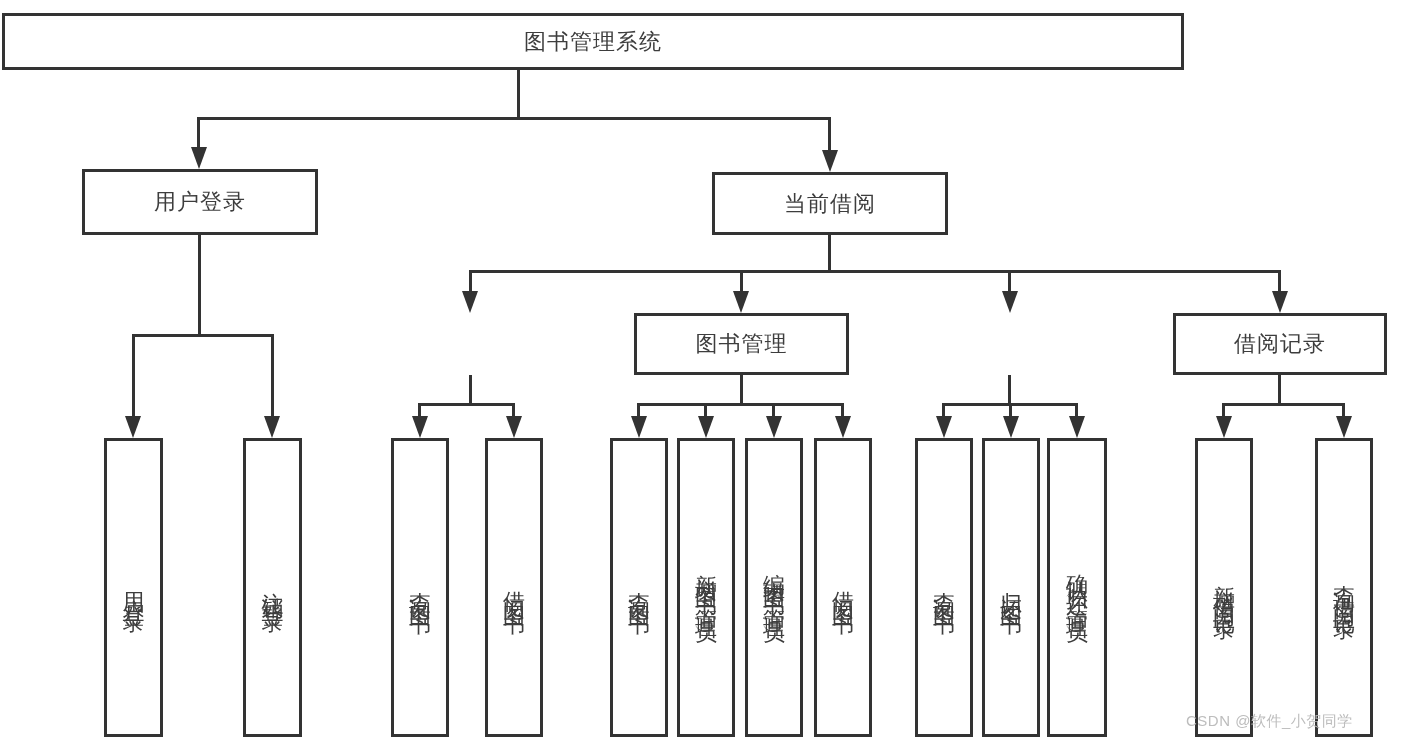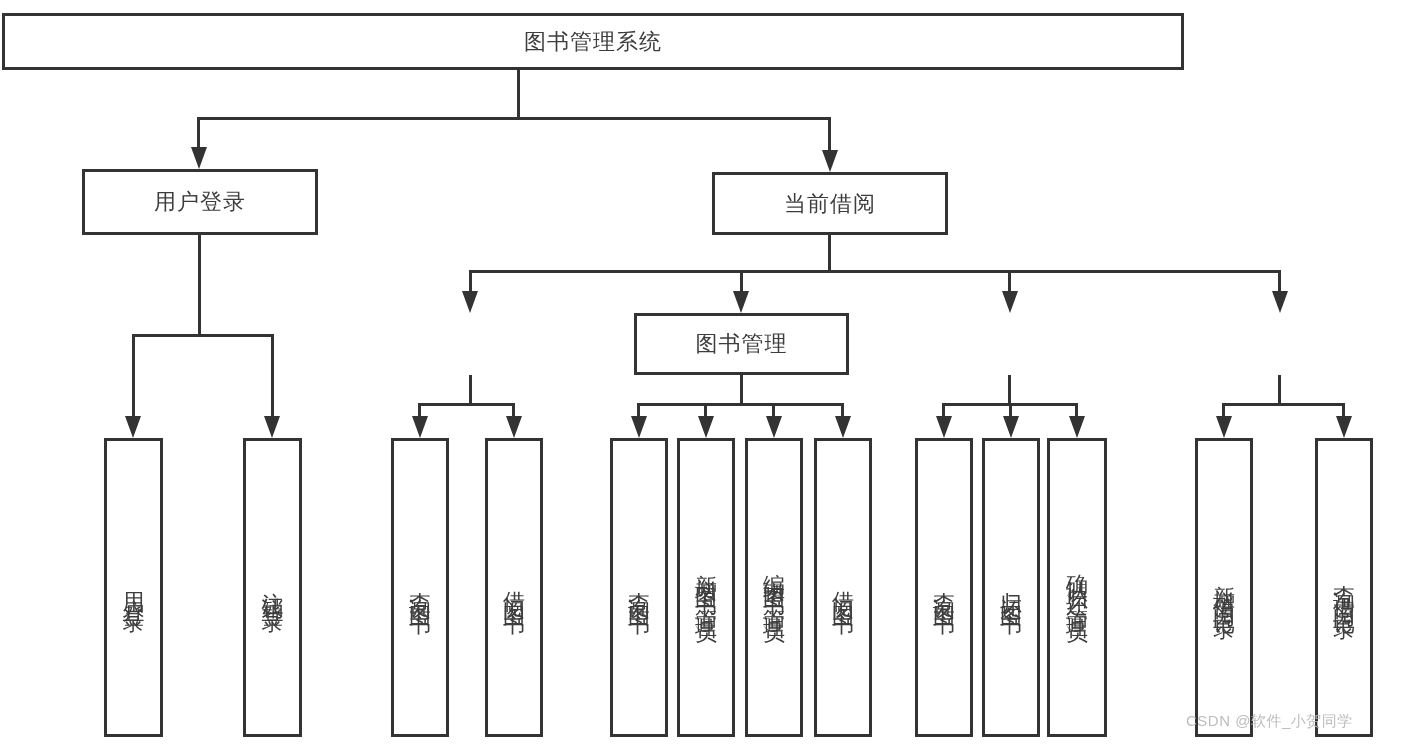--- a/index.html
+++ b/index.html
@@ -132,20 +132,23 @@
   <div class="node" style="left:82px;top:169px;width:236px;height:66px">
     <span>用户登录</span>
   </div>
   <div class="node" style="left:712px;top:172px;width:236px;height:63px">
     <span>当前借阅</span>
   </div>
 
   <div class="node" style="left:634px;top:313px;width:215px;height:62px">
     <span>图书管理</span>
   </div>
+  <div class="node" style="left:1173px;top:313px;width:214px;height:62px">
+    <span>借阅记录</span>
+  </div>
 
   <div class="node" style="left:104px;top:438px;width:59px;height:299px">
     <span class="vtext">用户登录</span>
   </div>
   <div class="node" style="left:243px;top:438px;width:59px;height:299px">
     <span class="vtext">注销登录</span>
   </div>
 
   <div class="node" style="left:391px;top:438px;width:58px;height:299px">
     <span class="vtext">查询图书</span>

